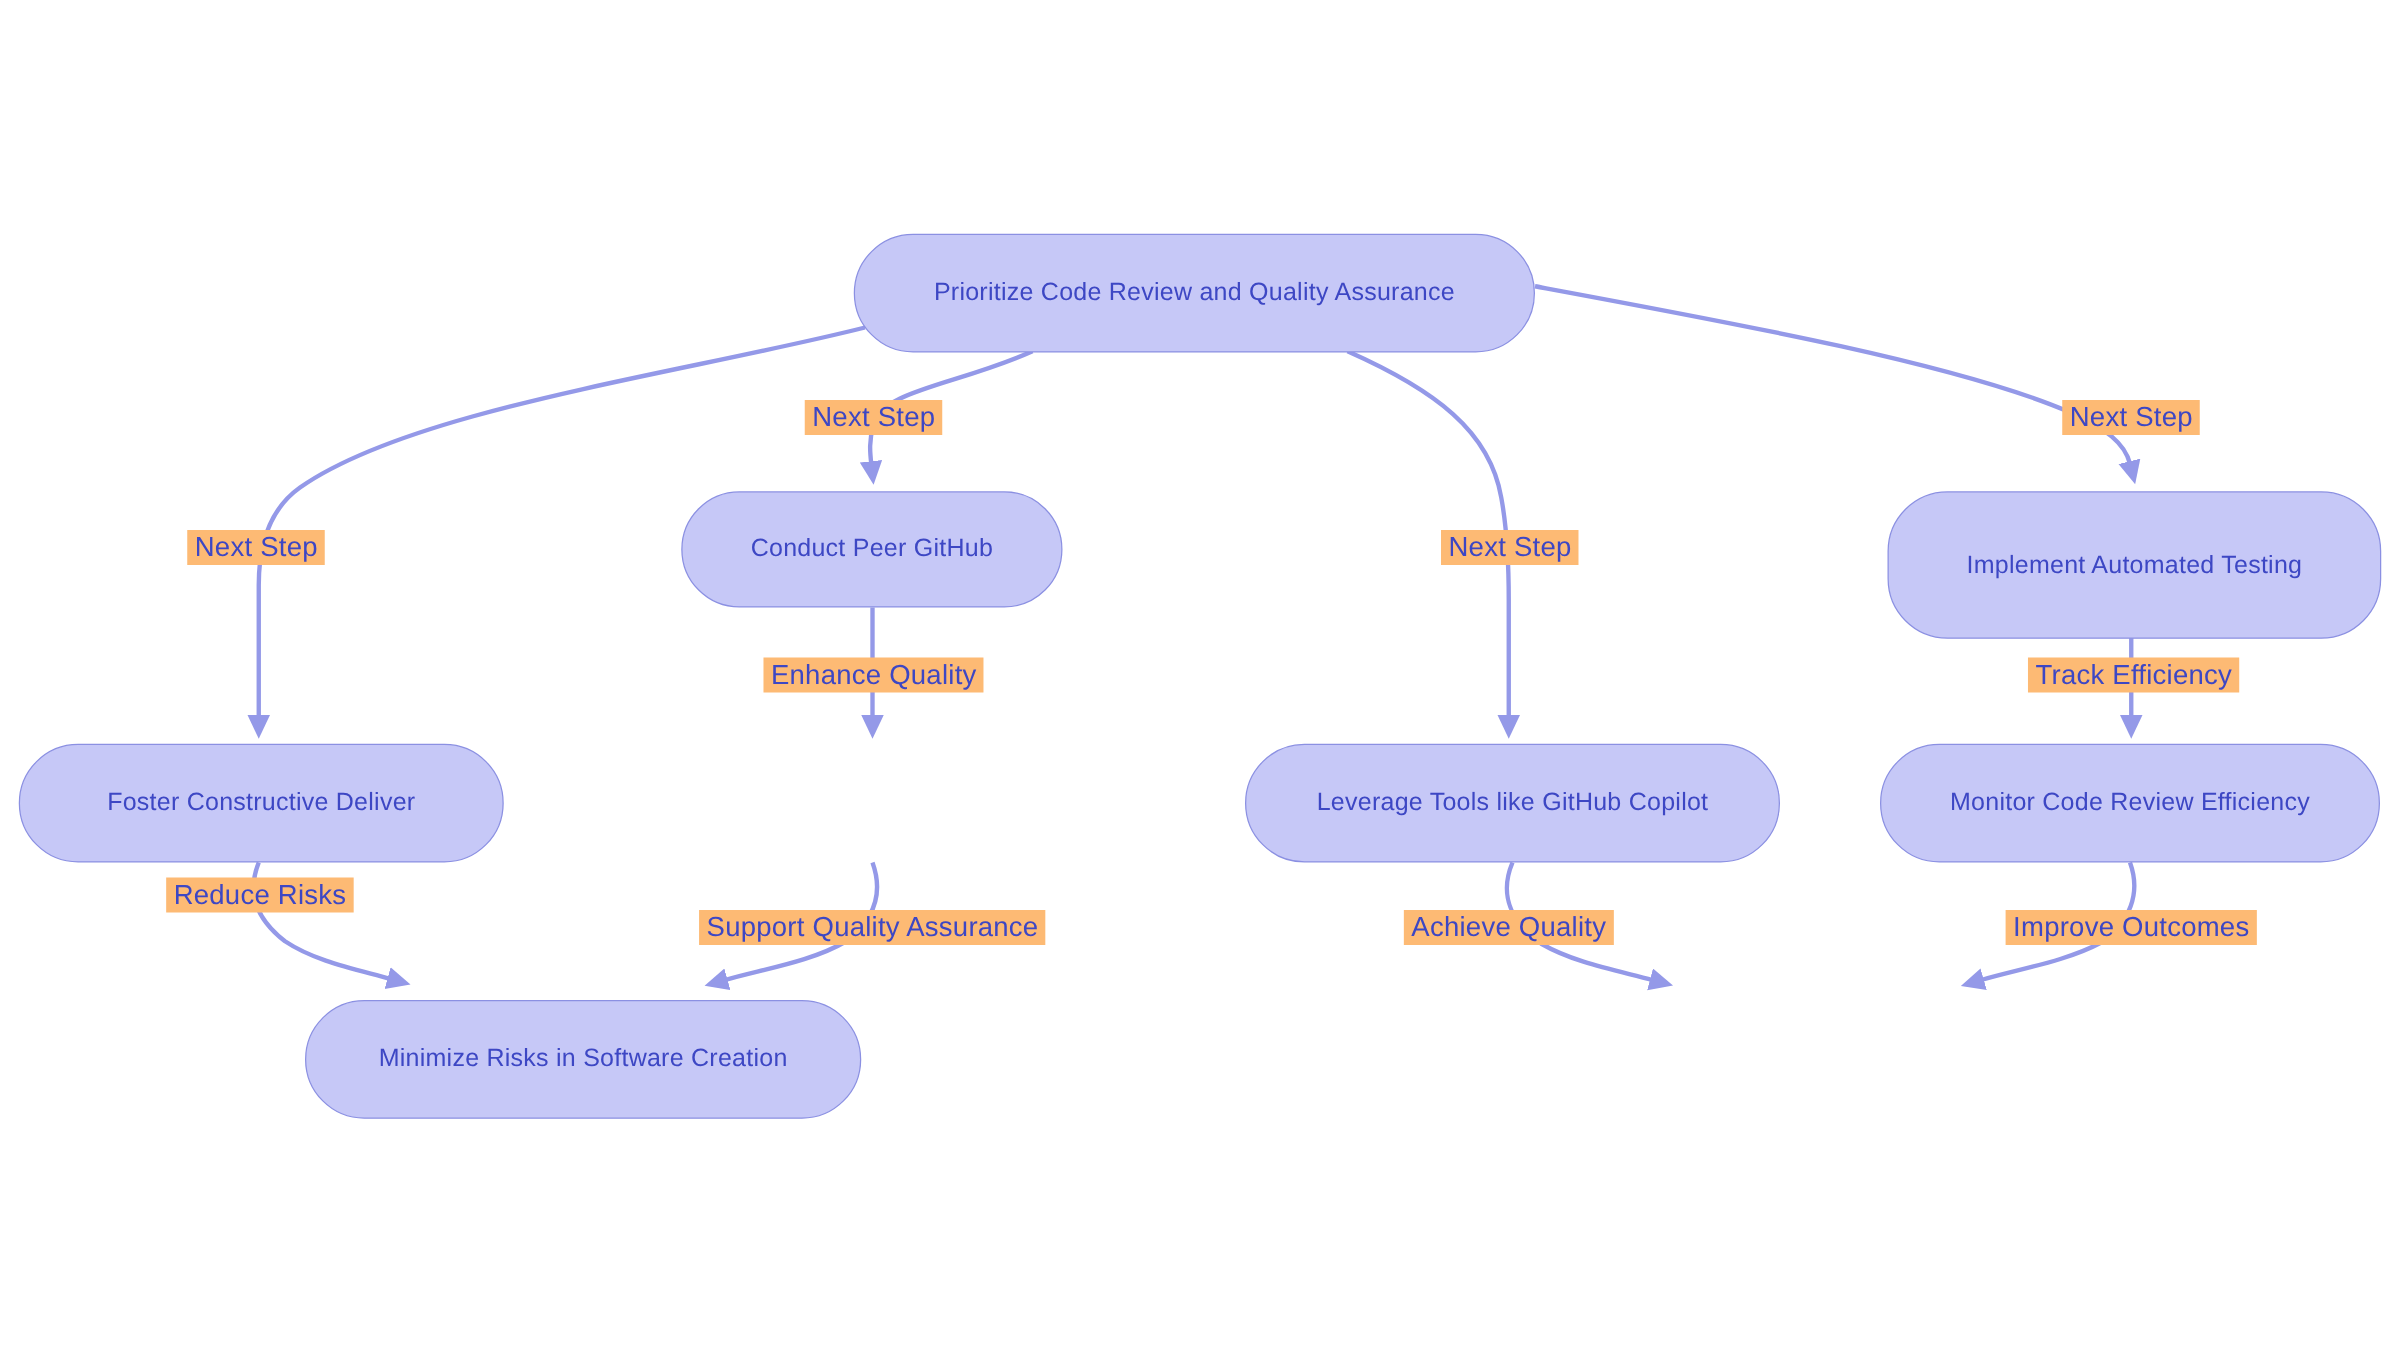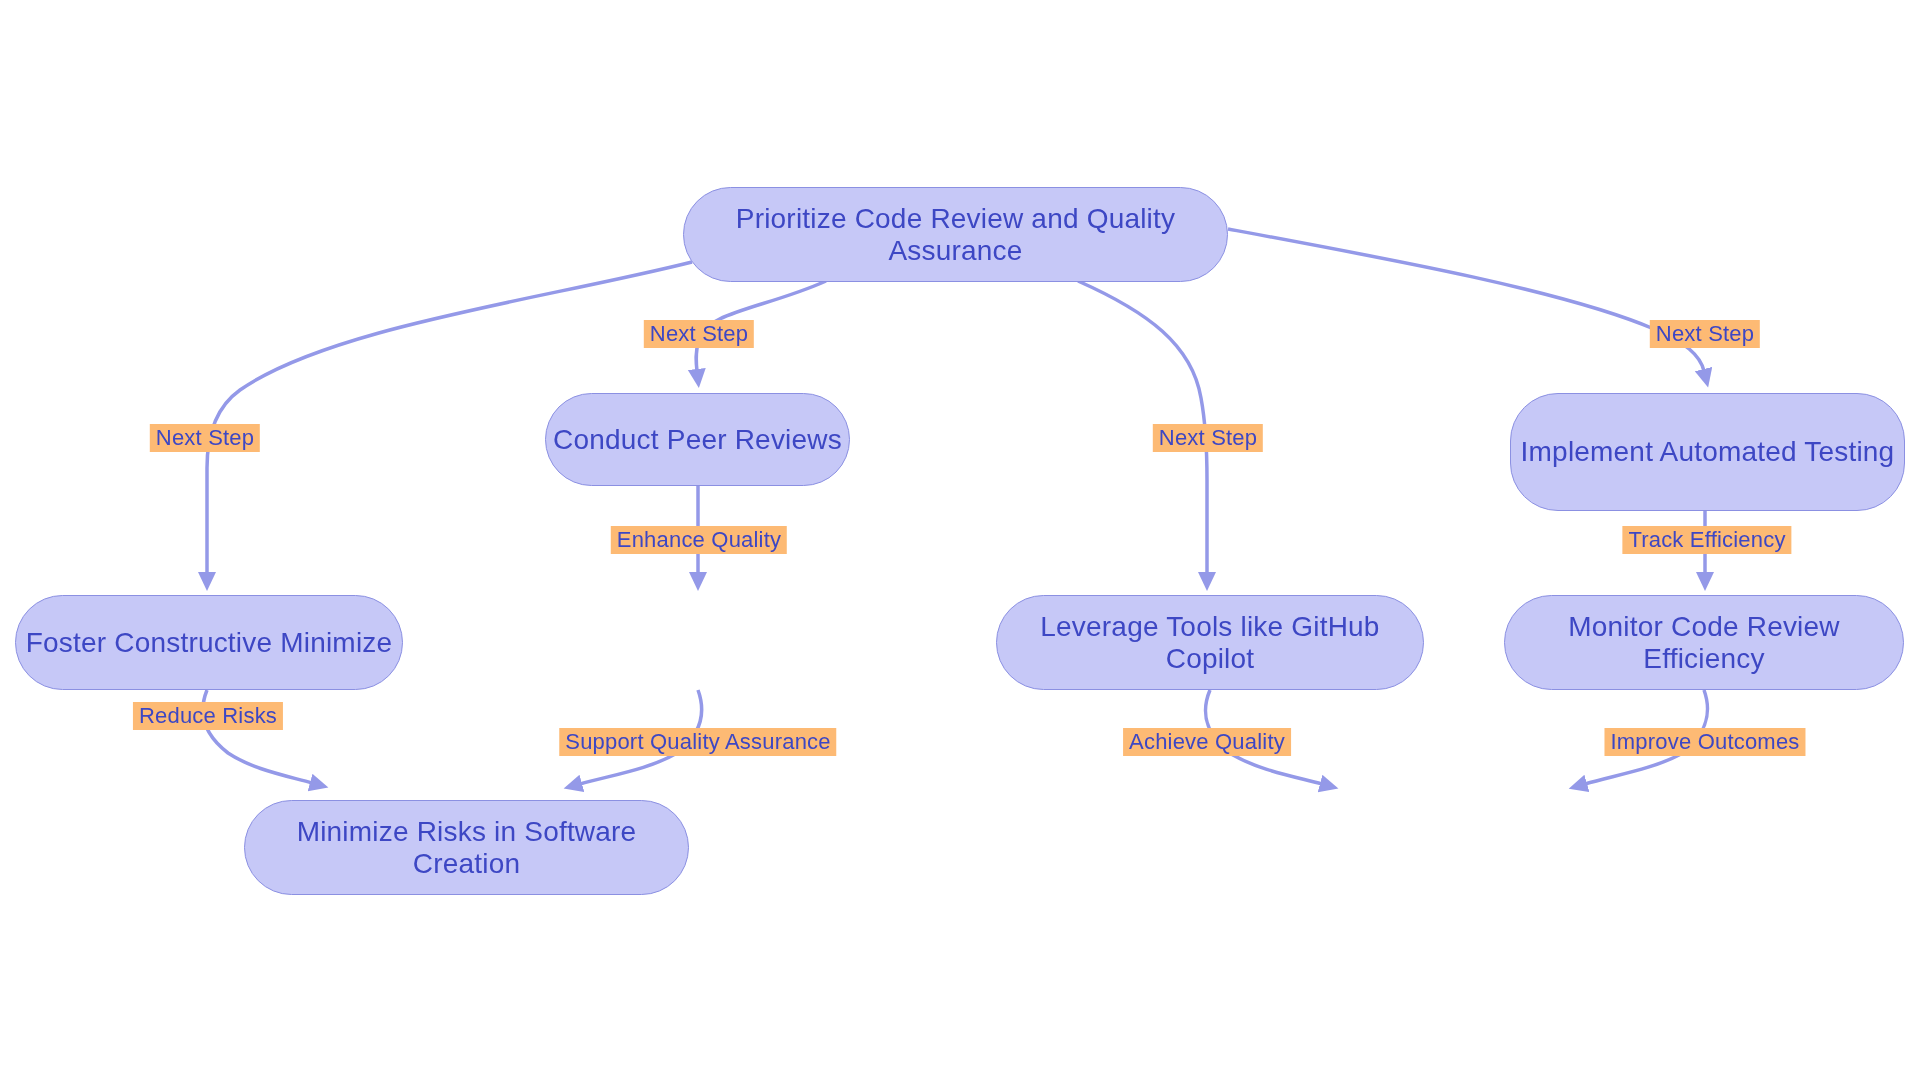--- a/index.html
+++ b/index.html
@@ -8,21 +8,21 @@
     width:1920px;height:1083px;position:relative;overflow:hidden;
   }
   .stage{position:absolute;left:0;top:0;width:1920px;height:1083px;}
   svg.edges{position:absolute;left:0;top:0;width:1920px;height:1083px;}
   .node{
     position:absolute;
     background:#c6c8f7;
     border:1.6px solid #8b90e2;
     border-radius:48px;
     display:flex;align-items:center;justify-content:center;
-    color:#3d47c4;font-size:28px;letter-spacing:.2px;
+    color:#3d47c4;font-size:20px;letter-spacing:.2px;
     box-sizing:border-box;text-align:center;
   }
   .edge-label{
     position:absolute;transform:translate(-50%,-50%);
     background:#fdba74;color:#3d47c4;font-size:22px;letter-spacing:.2px;
     padding:1px 6px;white-space:nowrap;
   }
 </style>
 </head>
 <body>
@@ -44,23 +44,23 @@
       <path d="M 1705 486 L 1705 574" marker-end="url(#arrow)"></path>
       <path d="M 207 690 C 197 715, 206 736, 228 753 C 252 769, 283 775, 312 783" marker-end="url(#arrow)"></path>
       <path d="M 698 690 C 707 715, 699 736, 677 753 C 650 769, 612 775, 580 784" marker-end="url(#arrow)"></path>
       <path d="M 1210 690 C 1199 716, 1209 738, 1233 755 C 1259 770, 1292 776, 1322 784" marker-end="url(#arrow)"></path>
       <path d="M 1704 690 C 1713 715, 1704 737, 1681 754 C 1653 769, 1616 775, 1585 784" marker-end="url(#arrow)"></path>
     </g>
   </svg>
 
   <div class="node" style="left:683px;top:187px;width:545px;height:95px;">Prioritize Code Review and Quality Assurance</div>
 
-  <div class="node" style="left:15px;top:595px;width:388px;height:95px;">Foster Constructive Minimize</div>
+  <div class="node" style="left:15px;top:595px;width:388px;height:95px;">Foster Constructive Deliver</div>
 
-  <div class="node" style="left:545px;top:393px;width:305px;height:93px;">Conduct Peer Reviews</div>
+  <div class="node" style="left:545px;top:393px;width:305px;height:93px;">Conduct Peer GitHub</div>
 
   <div class="node" style="left:996px;top:595px;width:428px;height:95px;">Leverage Tools like GitHub Copilot</div>
 
   <div class="node" style="left:1510px;top:393px;width:395px;height:118px;">Implement Automated Testing</div>
 
 
   <div class="node" style="left:1504px;top:595px;width:400px;height:95px;">Monitor Code Review Efficiency</div>
 
   <div class="node" style="left:244px;top:800px;width:445px;height:95px;">Minimize Risks in Software Creation</div>
 

